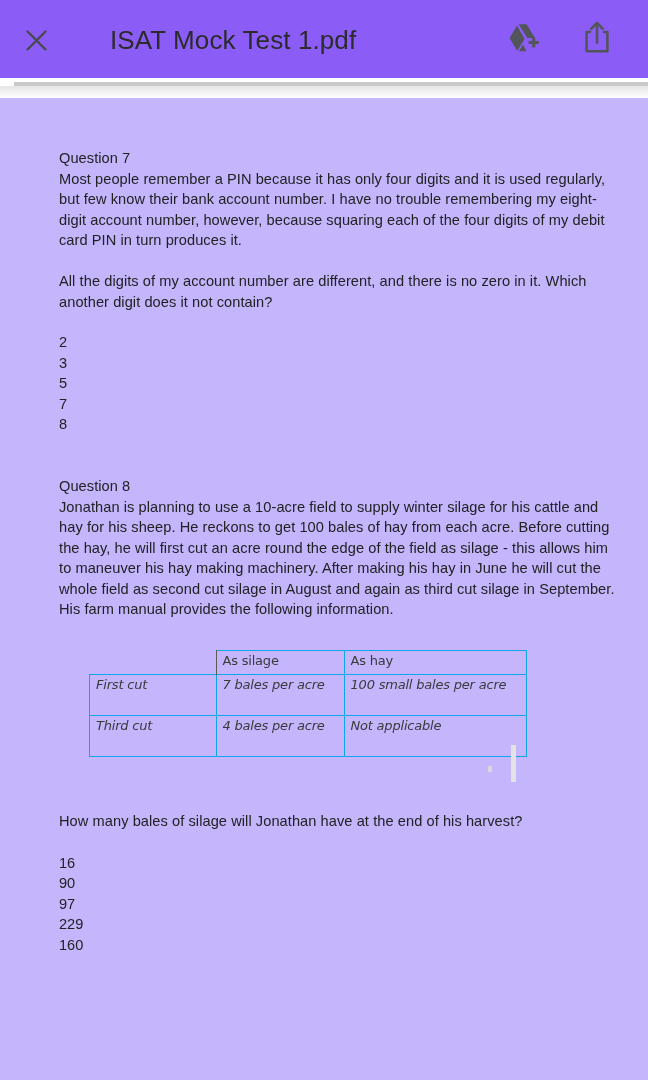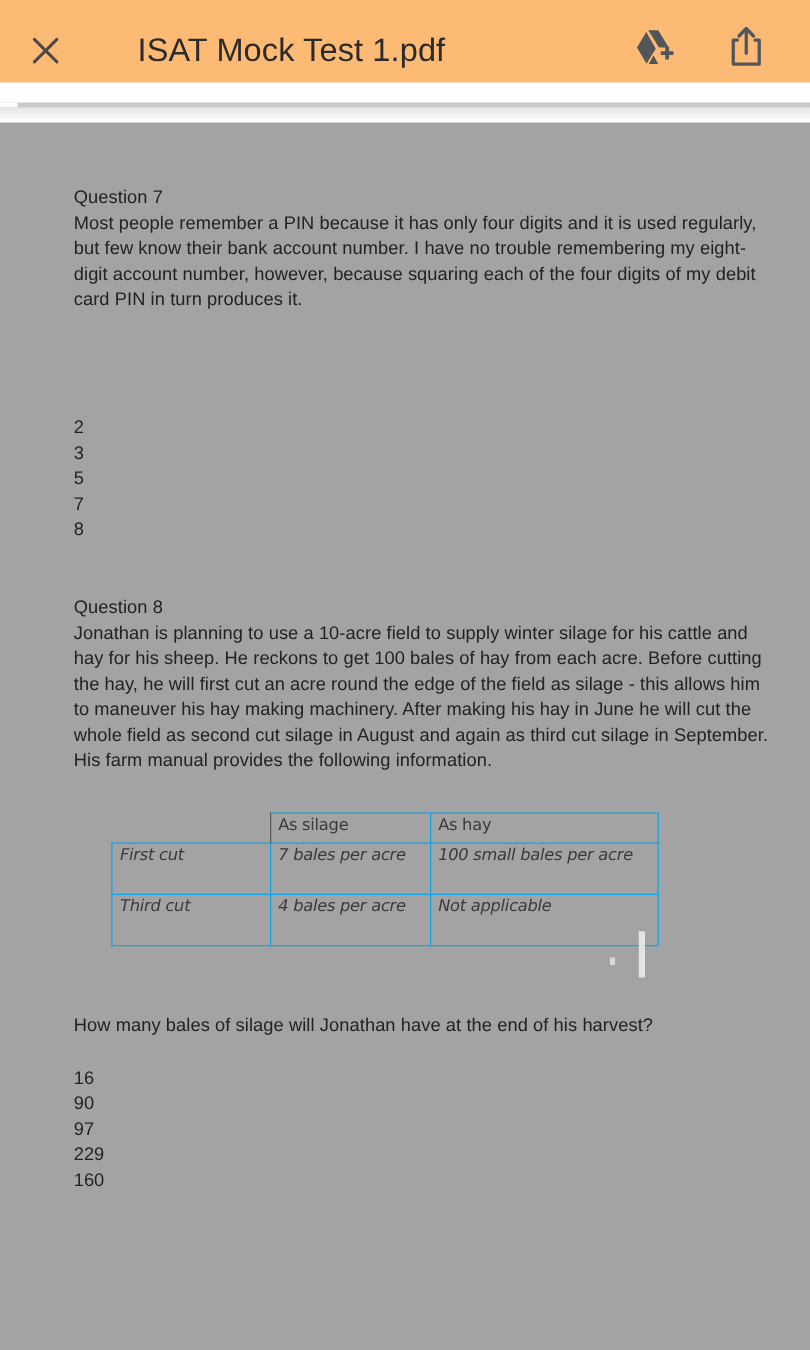--- a/index.html
+++ b/index.html
@@ -14,22 +14,22 @@
     overflow: hidden;
     font-family: "Liberation Sans", sans-serif;
     -webkit-font-smoothing: antialiased;
   }
 
   
   #appbar {
     position: absolute;
     left: 0; top: 0;
     width: 648px;
-    height: 66px;
-    background: #fdba74;
+    height: 78px;
+    background: #8b5cf6;
     box-sizing: border-box;
   }
   #close-btn {
     position: absolute;
     left: 14px; top: 18px;
     width: 44px; height: 44px;
     display: flex;
     align-items: center;
     justify-content: center;
     cursor: pointer;
@@ -82,21 +82,21 @@
     width: 648px; height: 12px;
     background: linear-gradient(to bottom, rgba(0,0,0,0.10), rgba(0,0,0,0));
   }
 
   
   #page {
     position: absolute;
     left: 0; top: 98px;
     width: 648px;
     height: 982px;
-    background: #a3a3a3;
+    background: #c4b5fd;
   }
 
   .doc-text {
     position: absolute;
     left: 59px;
     width: 560px;
     font-size: 14.6px;
     line-height: 20.5px;
     color: #222222;
     letter-spacing: 0.005em;
@@ -204,20 +204,21 @@
   <div id="appbar-divider-inset"></div>
   <div id="appbar-shadow"></div>
 </div>
 
 <div id="page">
 
   <div class="doc-text" style="top:50px;">Question 7</div>
 
   <div class="doc-text" style="top:70.5px;">Most people remember a PIN because it has only four digits and it is used regularly, but few know their bank account number. I have no trouble remembering my eight-digit account number, however, because squaring each of the four digits of my debit card PIN in turn produces it.</div>
 
+  <div class="doc-text" style="top:173px;">All the digits of my account number are different, and there is no zero in it. Which another digit does it not contain?</div>
 
   <div class="option" style="top:234px;">2</div>
   <div class="option" style="top:254.5px;">3</div>
   <div class="option" style="top:275px;">5</div>
   <div class="option" style="top:295.5px;">7</div>
   <div class="option" style="top:316px;">8</div>
 
   <div class="doc-text" style="top:378px;">Question 8</div>
 
   <div class="doc-text" style="top:398.5px; width:563px;">Jonathan is planning to use a 10-acre field to supply winter silage for his cattle and hay for his sheep. He reckons to get 100 bales of hay from each acre. Before cutting the hay, he will first cut an acre round the edge of the field as silage - this allows him to maneuver his hay making machinery. After making his hay in June he will cut the whole field as second cut silage in August and again as third cut silage in September. His farm manual provides the following information.</div>

